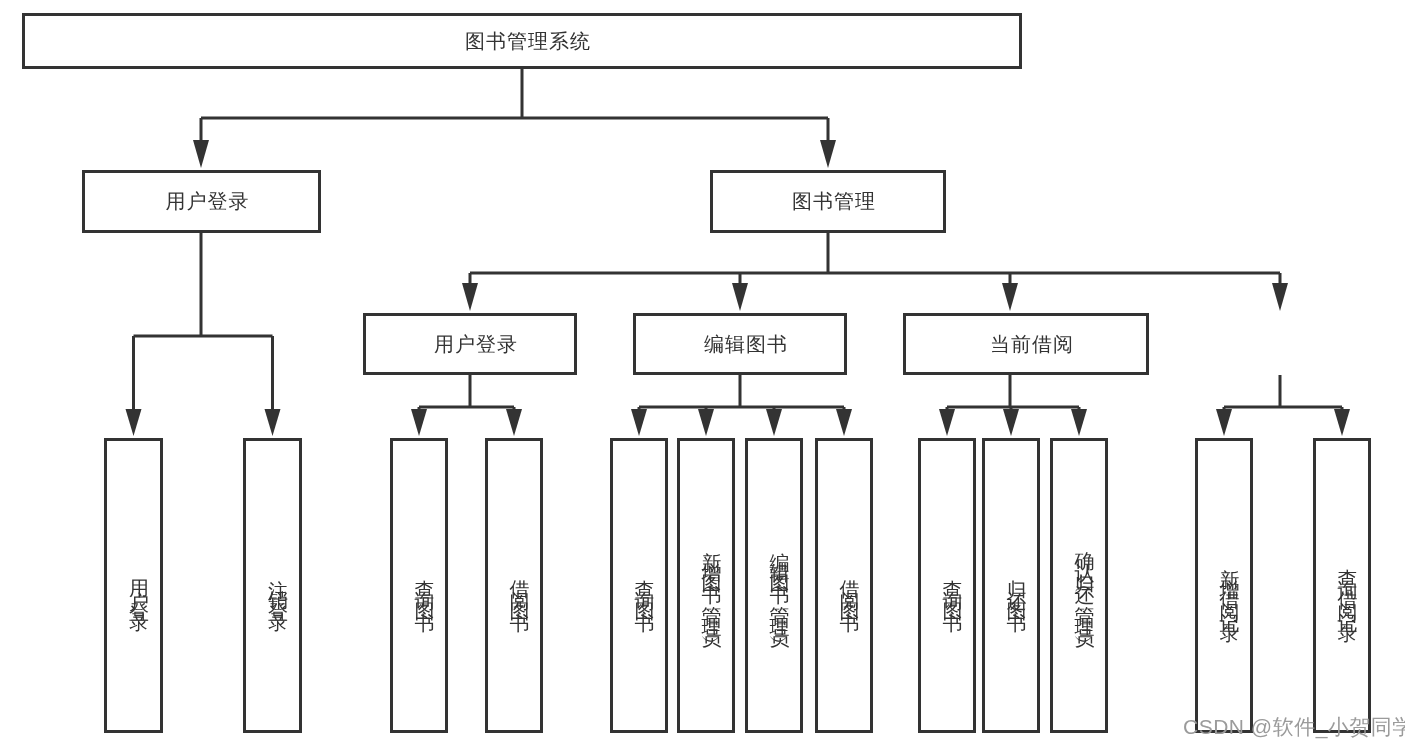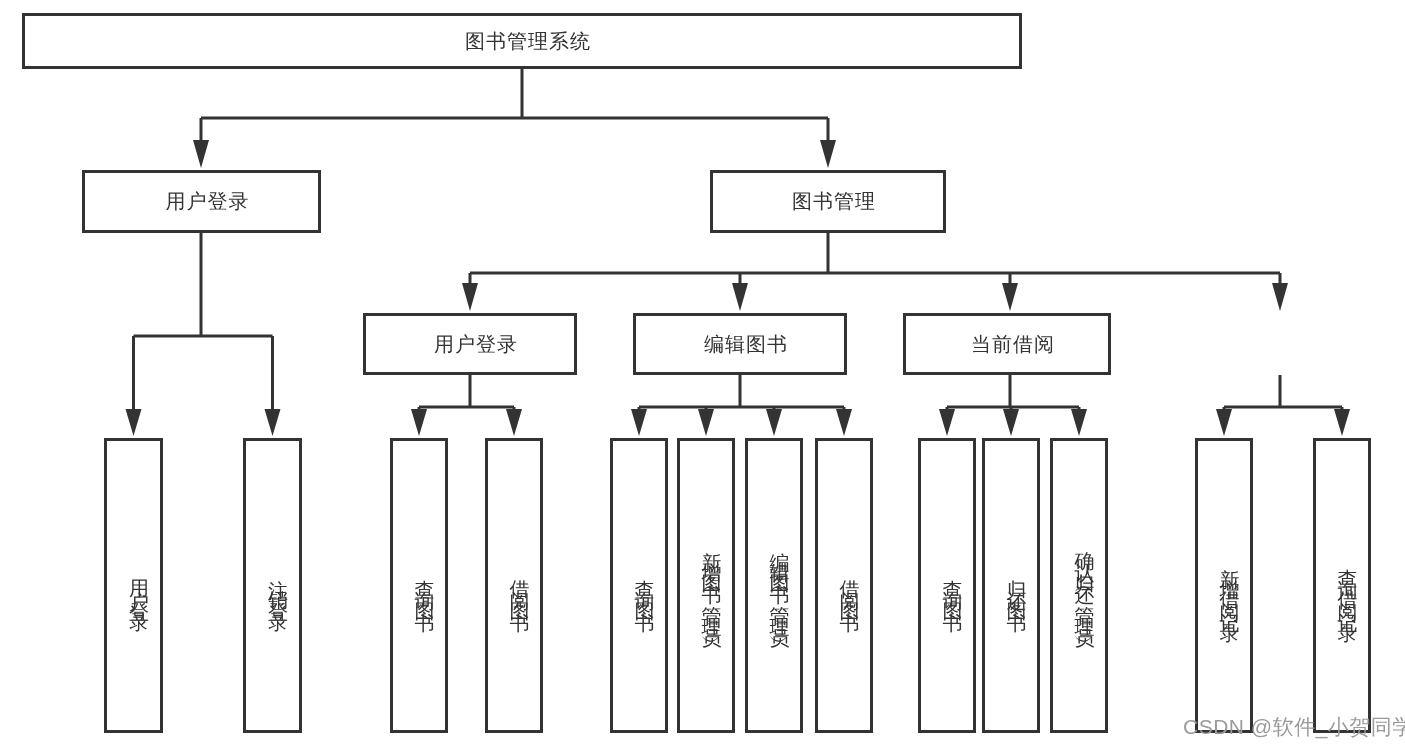--- a/index.html
+++ b/index.html
@@ -107,21 +107,21 @@
   <div class="node" style="left:710px; top:170px; width:236px; height:63px;">
     <span>图书管理</span>
   </div>
 
   <div class="node" style="left:363px; top:313px; width:214px; height:62px;">
     <span>用户登录</span>
   </div>
   <div class="node" style="left:633px; top:313px; width:214px; height:62px;">
     <span>编辑图书</span>
   </div>
-  <div class="node" style="left:903px; top:313px; width:208px; height:62px;">
+  <div class="node" style="left:903px; top:313px; width:246px; height:62px;">
     <span>当前借阅</span>
   </div>
 
   <div class="node v" style="left:104px; top:438px; width:59px; height:295px;">
     <span>用户登录</span>
   </div>
   <div class="node v" style="left:243px; top:438px; width:59px; height:295px;">
     <span>注销登录</span>
   </div>
 

